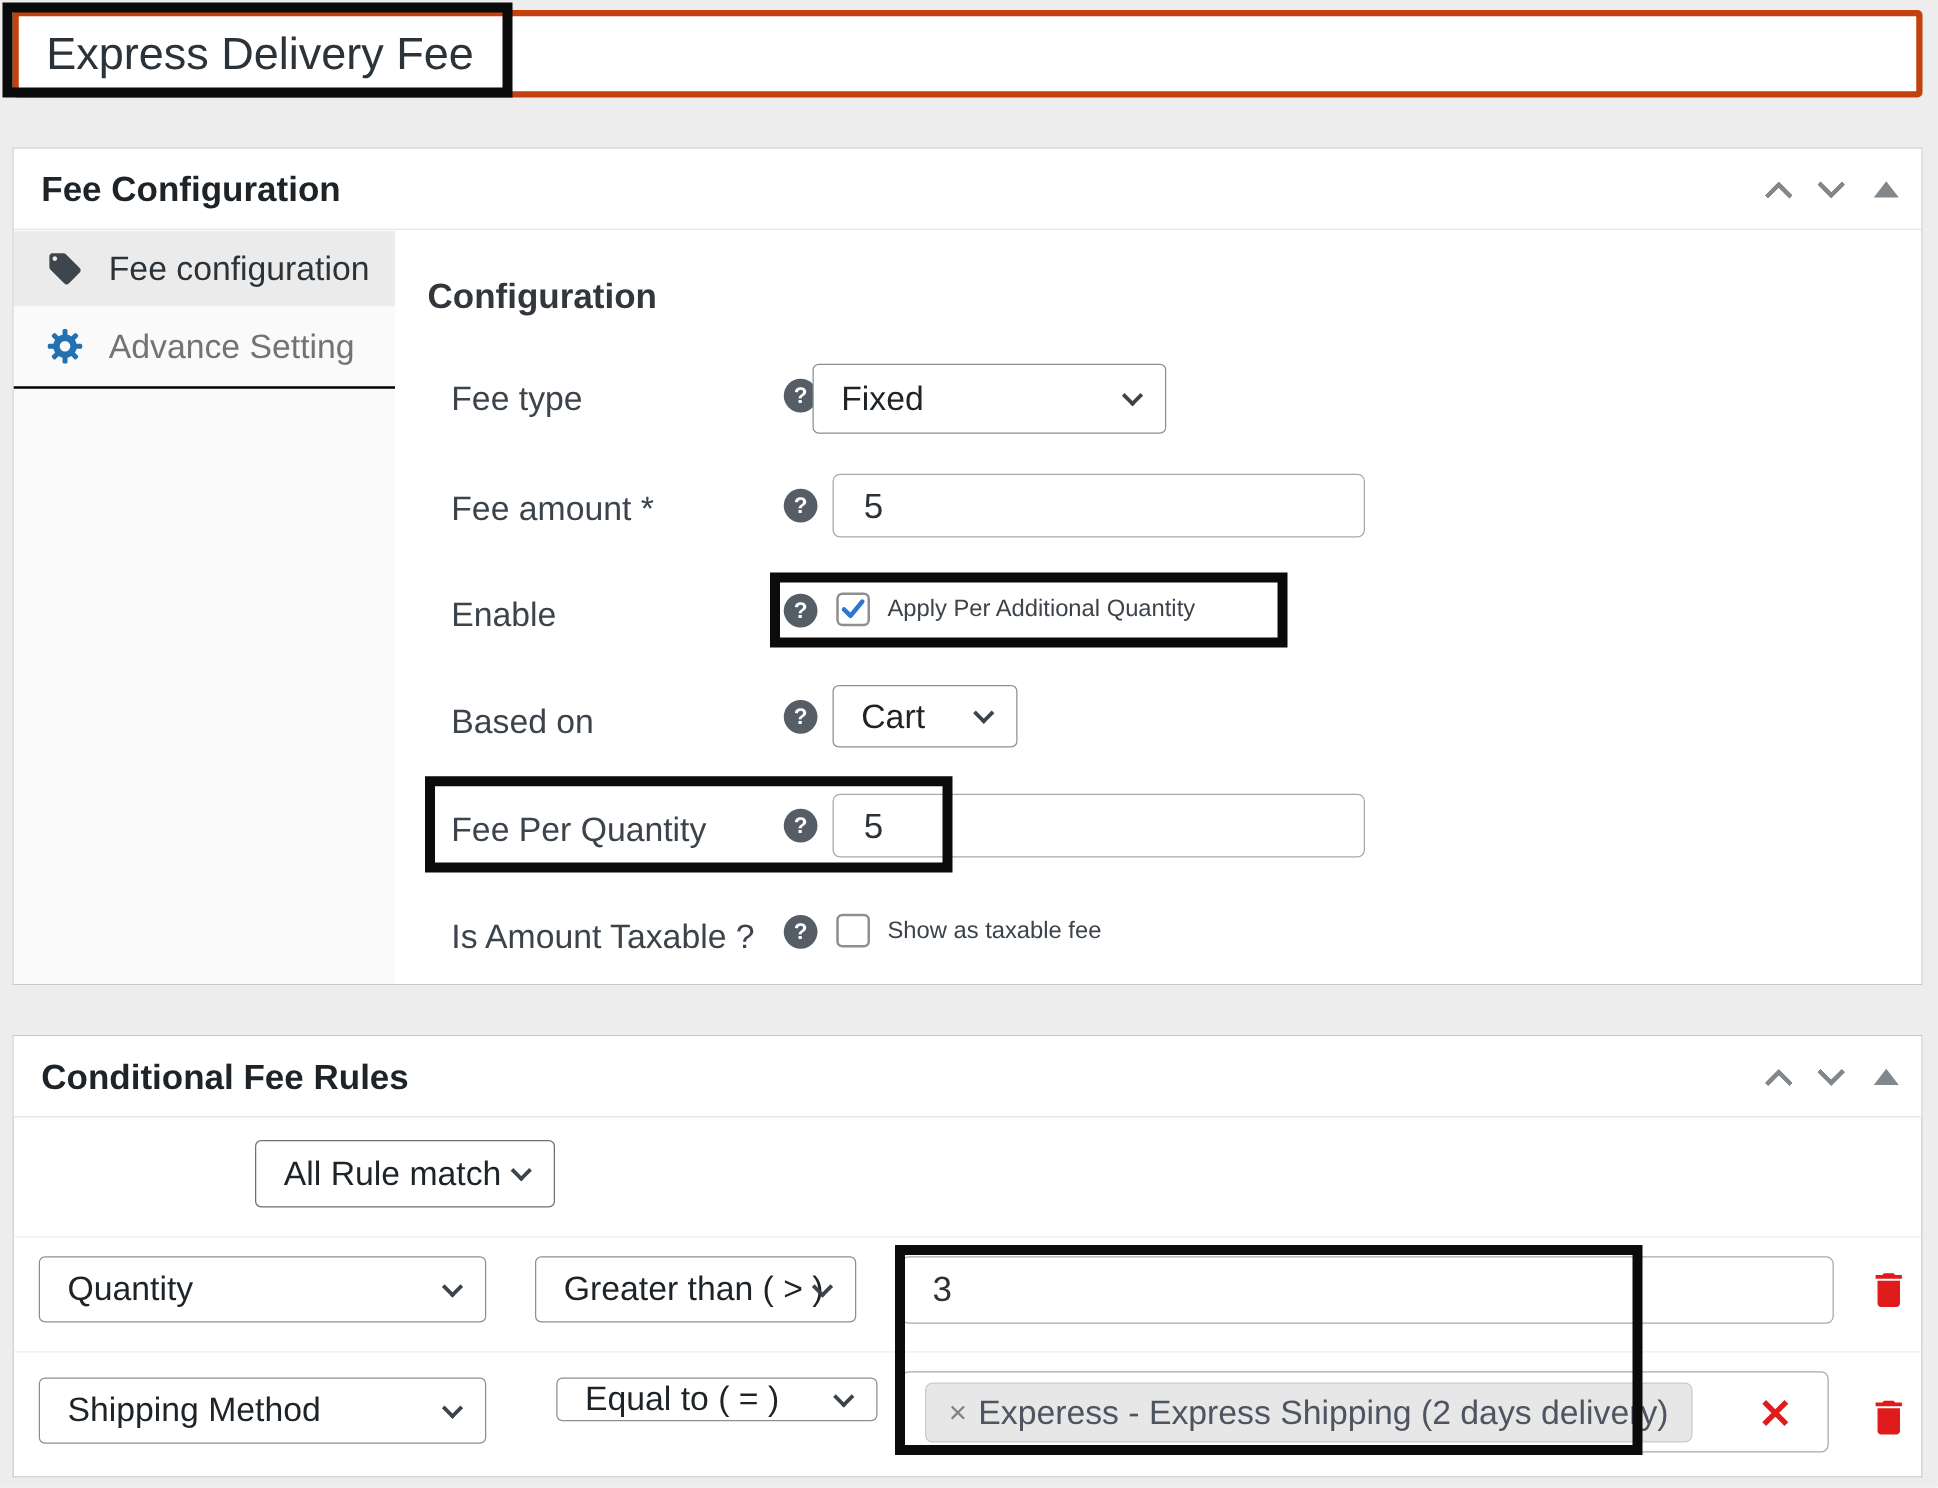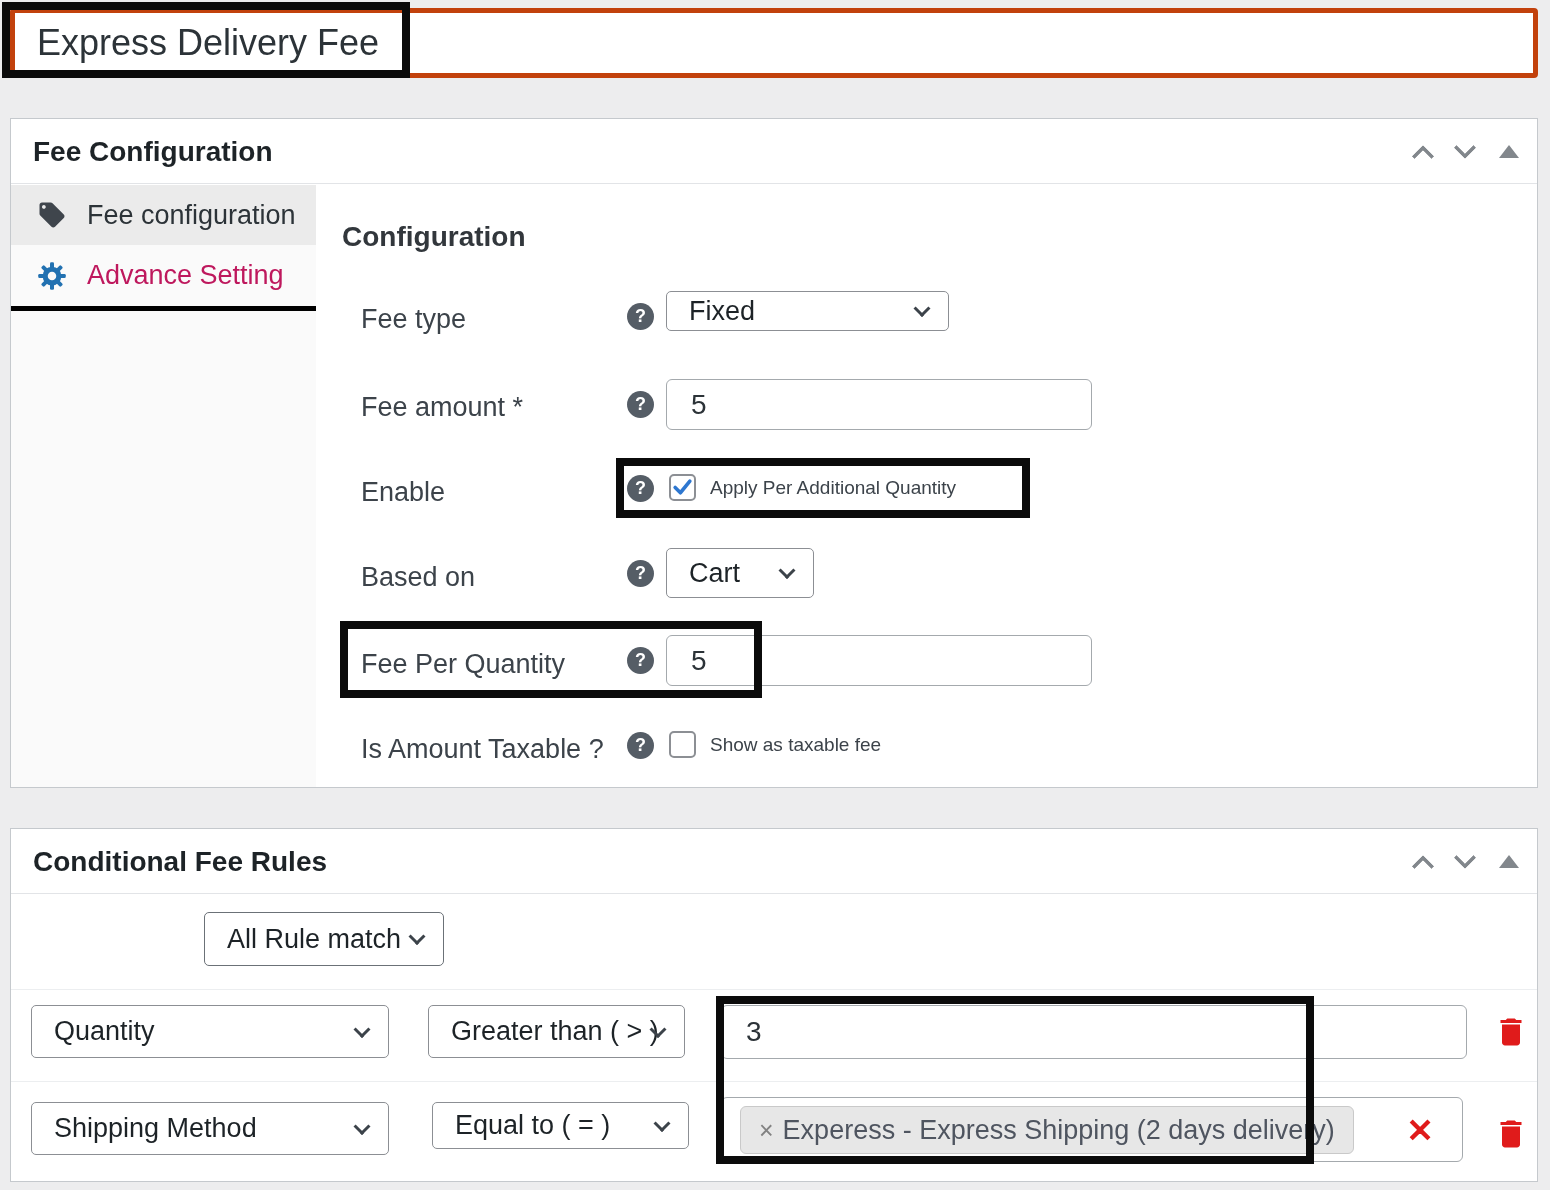--- a/index.html
+++ b/index.html
@@ -27,21 +27,21 @@
   .sort-controls { position:absolute; right:18px; top:0; height:65px; display:flex; align-items:center; gap:26px; }
   .chev { display:inline-block; width:16px; height:16px; border-right:4px solid #82878c; border-bottom:4px solid #82878c; border-radius:1px; }
   .chev.up   { transform:rotate(-135deg) translate(-3px,-3px); }
   .chev.down { transform:rotate(45deg) translate(-3px,-3px); }
   .tri-up { width:0; height:0; border-left:10px solid transparent; border-right:10px solid transparent; border-bottom:13px solid #82878c; }
 
   
   .sidebar { position:absolute; left:0; top:66px; width:305px; bottom:0; background:#fafafa; }
   .side-item { position:absolute; left:0; right:0; display:flex; align-items:center; gap:20px; padding-left:26px; font-size:27px; cursor:pointer; }
   .side-item.active { top:0; height:60px; background:#ebebeb; color:#2c3338; }
-  .side-item.advance { top:60px; height:66px; background:#fafafa; border-bottom:5px solid #000000; color:#be185d;text-align:right; }
+  .side-item.advance { top:60px; height:66px; background:#fafafa; border-bottom:2px solid #000000; color:#737373;text-align:right; }
 
   
   .mb-content { position:absolute; left:305px; top:66px; right:0; bottom:0; background:#fff; }
   .section-heading { position:absolute; left:26px; top:36px; font-size:28px; font-weight:bold; color:#32373c; }
 
   .flabel { position:absolute; left:45px; font-size:27px; color:#3c434a; white-space:nowrap; }
   .help {
     position:absolute; width:27px; height:27px; border-radius:50%;
     background:#555d66; color:#fff; font-size:18px; font-weight:bold;
     display:flex; align-items:center; justify-content:center; cursor:help;
@@ -128,21 +128,21 @@
         </svg>
         <span>Advance Setting</span>
       </div>
     </aside>
 
     <div class="mb-content">
       <div class="section-heading">Configuration</div>
 
       <span class="flabel" style="top:119px">Fee type</span>
       <span class="help" style="top:118px">?</span>
-      <div class="sel" style="left:350px; top:106px; width:283px; height:40px">
+      <div class="sel" style="left:334px; top:106px; width:283px; height:56px">
         <span>Fixed</span>
         <span class="sel-chev"></span>
       </div>
 
       <span class="flabel" style="top:207px">Fee amount *</span>
       <span class="help" style="top:206px">?</span>
       <input class="txt" style="left: 350px; top: 194px; width: 426px; height: 51px;" value="5">
 
       <span class="flabel" style="top:292px">Enable</span>
       <span class="help" style="top:290px">?</span>
@@ -203,21 +203,21 @@
       </svg>
     </div>
 
     <div class="rule-sep" style="top:252px"></div>
 
     <div>
       <div class="sel" style="left:20px; top:273px; width:358px; height:53px">
         <span>Shipping Method</span>
         <span class="sel-chev"></span>
       </div>
-      <div class="sel" style="left:421px; top:273px; width:257px; height:47px">
+      <div class="sel" style="left:434px; top:273px; width:257px; height:35px">
         <span>Equal to ( = )</span>
         <span class="sel-chev"></span>
       </div>
       <div class="txt" style="left:710px; top:268px; width:742px; height:65px; padding:0">
         <span class="tag-pill">
           <span class="tag-x">×</span>
           <span>Experess - Express Shipping (2 days delivery)</span>
         </span>
         <span class="clear-x" style="right:28px; top:16px">✕</span>
       </div>

